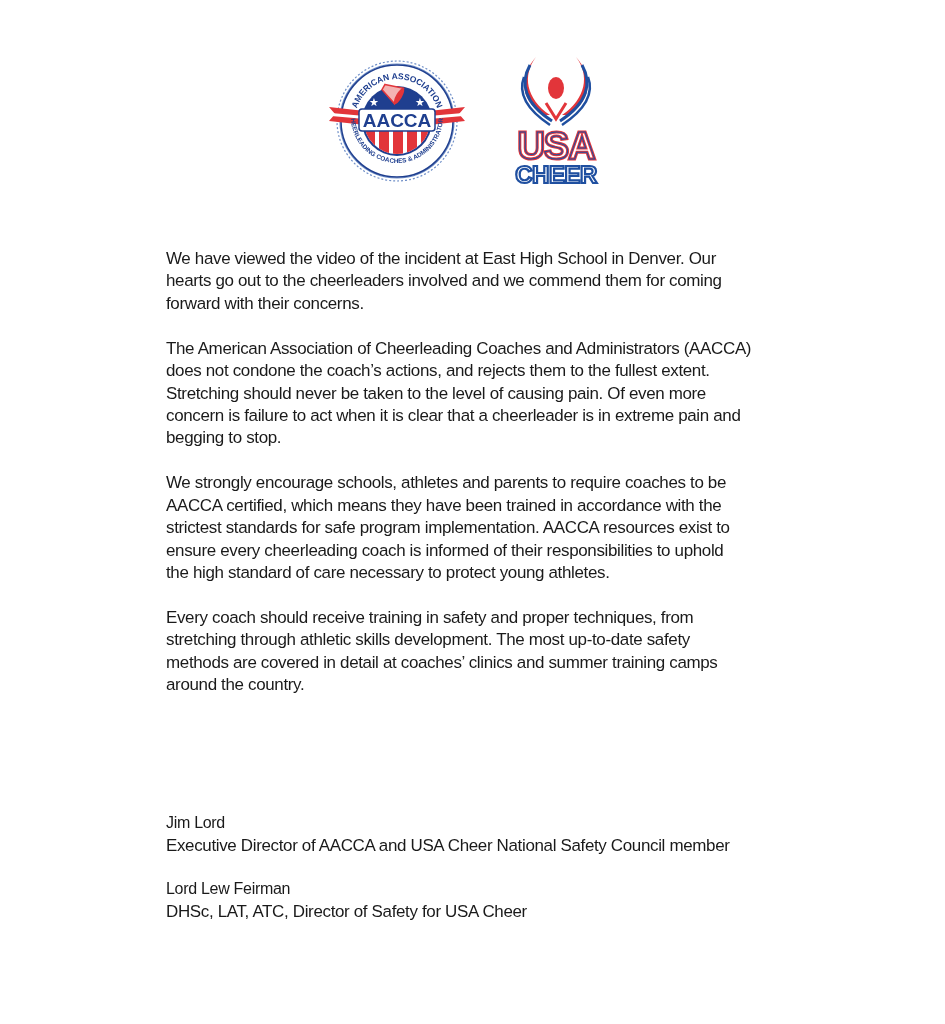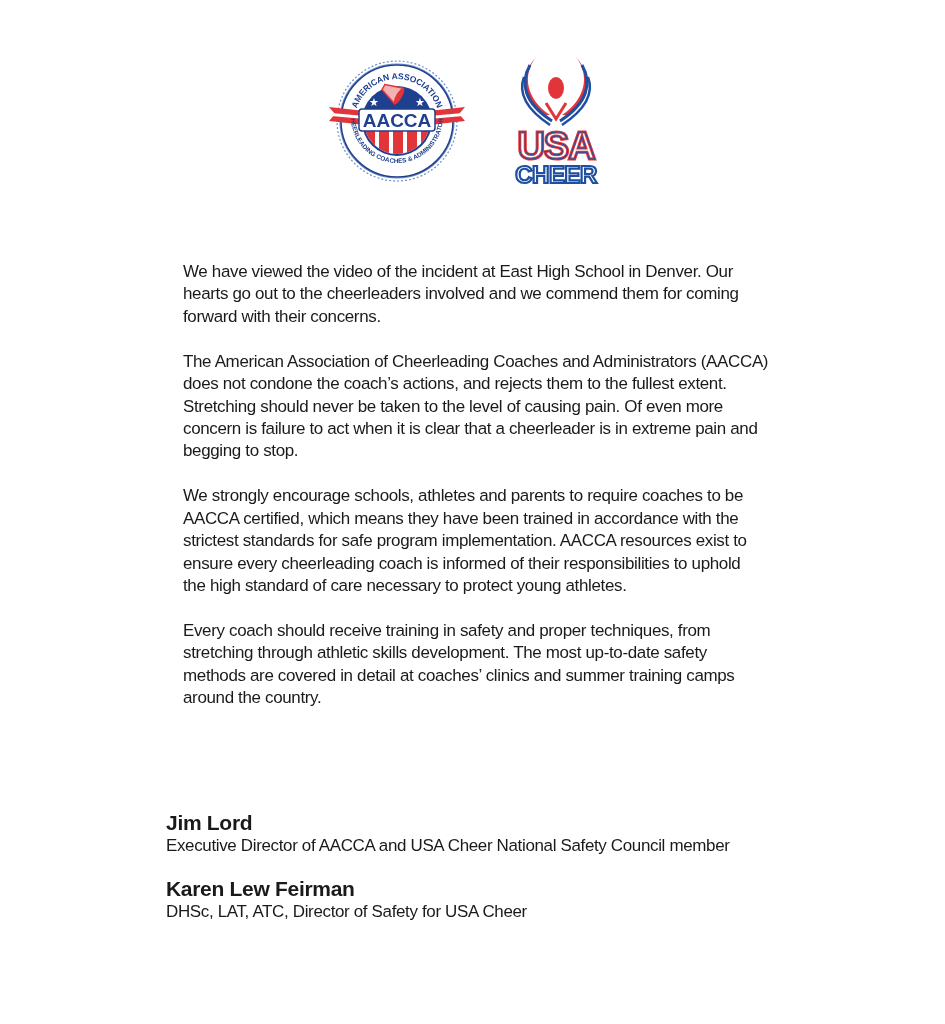--- a/index.html
+++ b/index.html
@@ -1,26 +1,26 @@
 <!DOCTYPE html>
 <html><head>
 <meta charset="utf-8">
 <style>
   html, body { margin: 0; padding: 0; background: #ffffff; }
   body { width: 945px; height: 1024px; position: relative; overflow: hidden;
          font-family: "Liberation Sans", sans-serif; color: #1a1a1a; }
   .logos { position: absolute; top: 55px; left: 0; width: 945px; height: 135px; }
   .logo-aacca { position: absolute; left: 327px; top: 2px; width: 140px; height: 128px; }
   .logo-usa { position: absolute; left: 500px; top: 0px; width: 112px; height: 130px; }
-  .content { position: absolute; left: 166px; top: 260px; width: 620px; margin-left: 17px; }
+  .content { position: absolute; left: 166px; top: 247px; width: 620px; }
   .para { font-size: 17.2px; line-height: 22.4px; margin: 0 0 22.6px 0;
           letter-spacing: -0.35px; word-spacing: 0px; transform-origin: left top; }
   .para .line { display: block; white-space: nowrap; }
   .sig-block { position: absolute; left: 166px; width: 620px; }
-  .sig-name { font-size: 21px; font-weight: bold; line-height: 22.4px; letter-spacing: -0.3px; }
+  .sig-name { font-size: 16px; font-weight: normal; line-height: 22.4px; letter-spacing: -0.3px; }
   .sig-title { font-size: 17.2px; line-height: 22.4px; letter-spacing: -0.35px; white-space: nowrap; }
 </style>
 </head>
 <body>
 
 <div class="logos">
 
   <svg class="logo-aacca" viewBox="0 0 140 128">
     <defs>
       <path id="arcTop" d="M 28 64 A 42 42 0 0 1 112 64"></path>
@@ -116,15 +116,15 @@
     <span class="line" style="transform: scaleX(0.987097); transform-origin: left top;">around the country.</span>
   </p>
 </div>
 
 <div class="sig-block" style="top: 812px;">
   <div class="sig-name">Jim Lord</div>
   <div class="sig-title" style="transform: scaleX(0.987097); transform-origin: left top;">Executive Director of AACCA and USA Cheer National Safety Council member</div>
 </div>
 
 <div class="sig-block" style="top: 878px;">
-  <div class="sig-name">Karen Lew Feirman</div>
+  <div class="sig-name">Lord Lew Feirman</div>
   <div class="sig-title" style="transform: scaleX(0.987097); transform-origin: left top;">DHSc, LAT, ATC, Director of Safety for USA Cheer</div>
 </div>
 
 </body></html>

